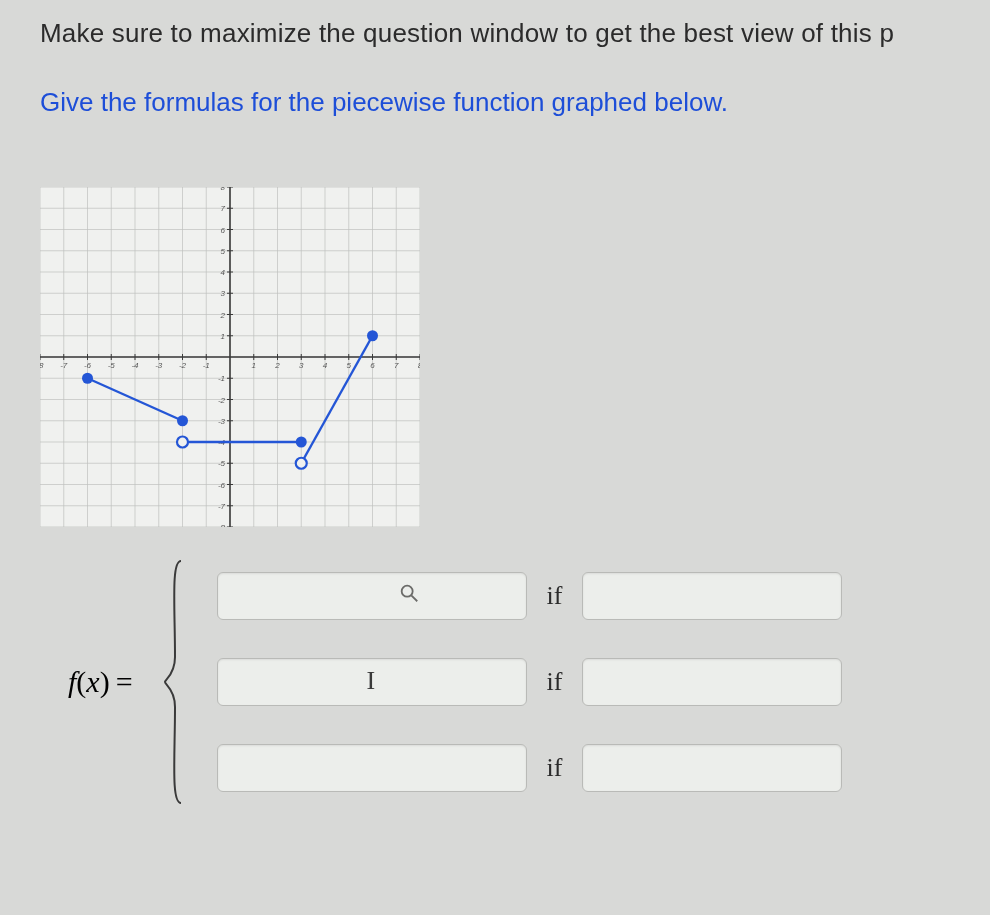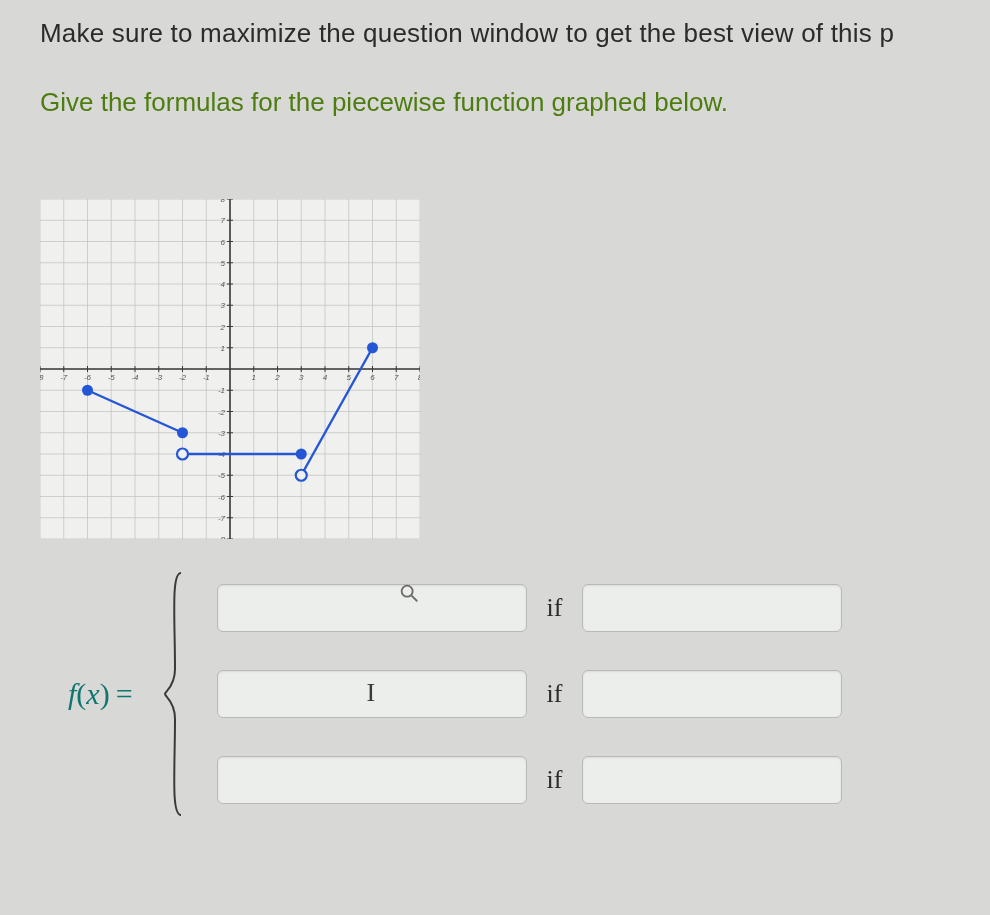--- a/index.html
+++ b/index.html
@@ -22,44 +22,44 @@
   .top-note {
     font-size: 26px;
     letter-spacing: 0.2px;
     color: #2b2b2b;
     margin-bottom: 36px;
     white-space: nowrap;
   }
   .prompt {
     font-size: 26px;
     line-height: 1.35;
-    color: #4d7c0f;
+    color: #1d4ed8;
     max-width: 860px;
-    margin-bottom: 44px;
+    margin-bottom: 32px;
   }
   .graph-wrap {
     margin-left: 0px;
     margin-bottom: 30px;
   }
   .graph {
     display: block;
     background: #f3f4f2;
     border: none;
   }
   .answer-area {
     display: flex;
     align-items: center;
     gap: 28px;
     margin-top: 10px;
   }
   .fx {
     font-family: "Times New Roman", Times, serif;
     font-style: italic;
     font-size: 30px;
-    color: #0f766e;
+    color: #000000;
     padding-left: 28px;
     white-space: nowrap;
   }
   .fx .paren { font-style: normal; }
   .fx .eq { font-style: normal; margin-left: 6px; }
   .brace-col {
     display:flex;
     align-items:center;
   }
   .brace-svg {

